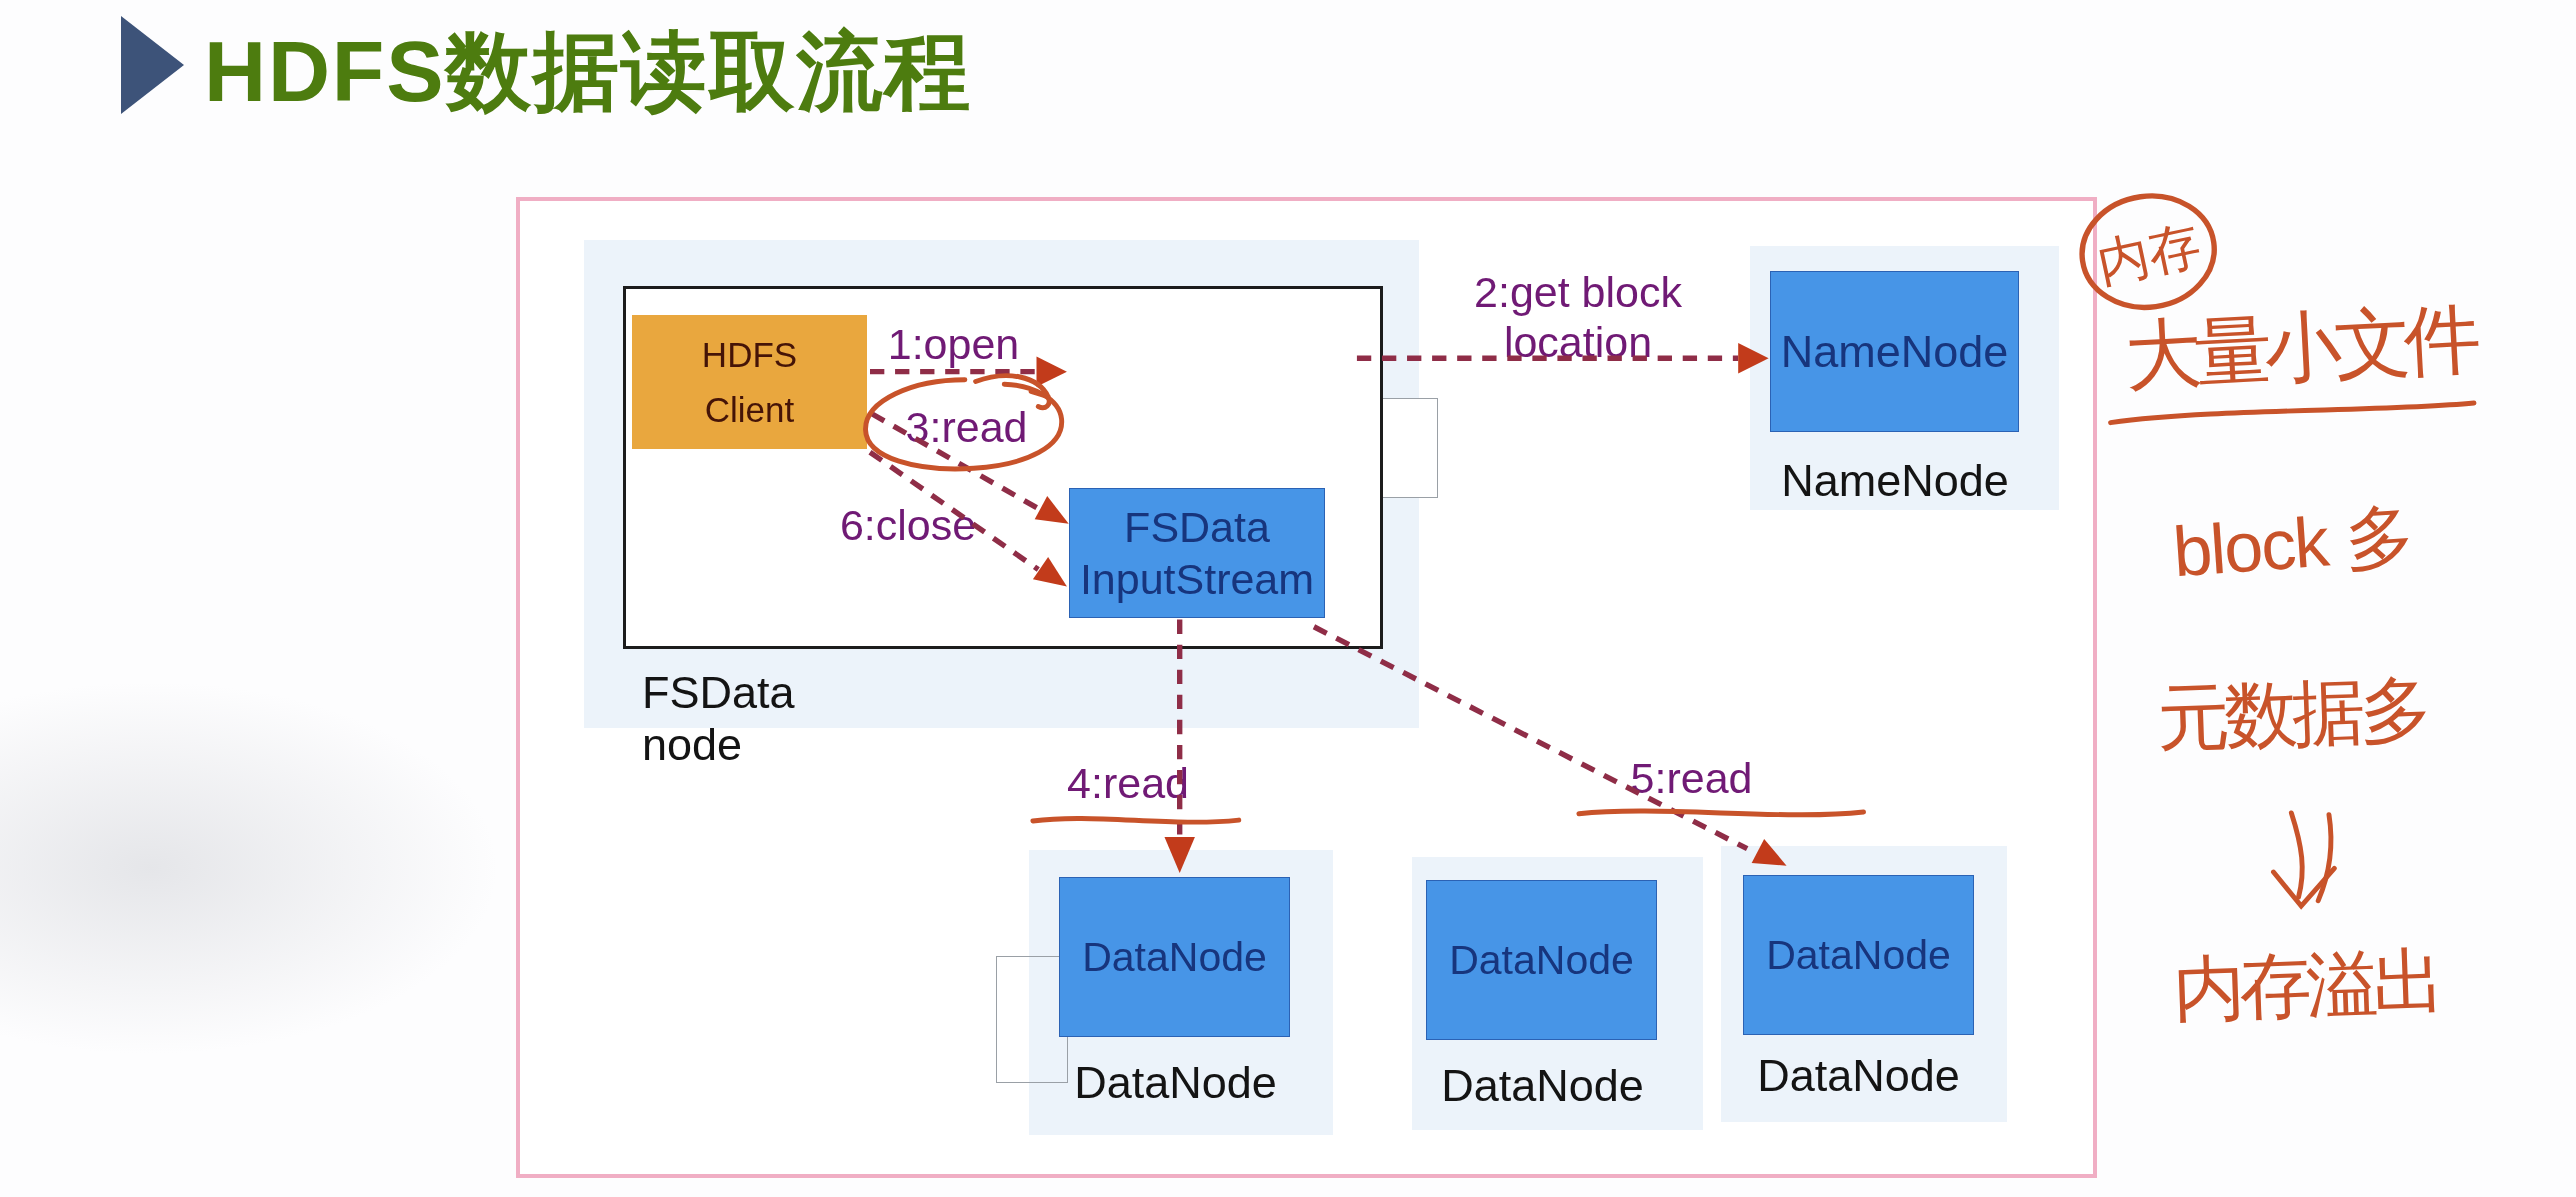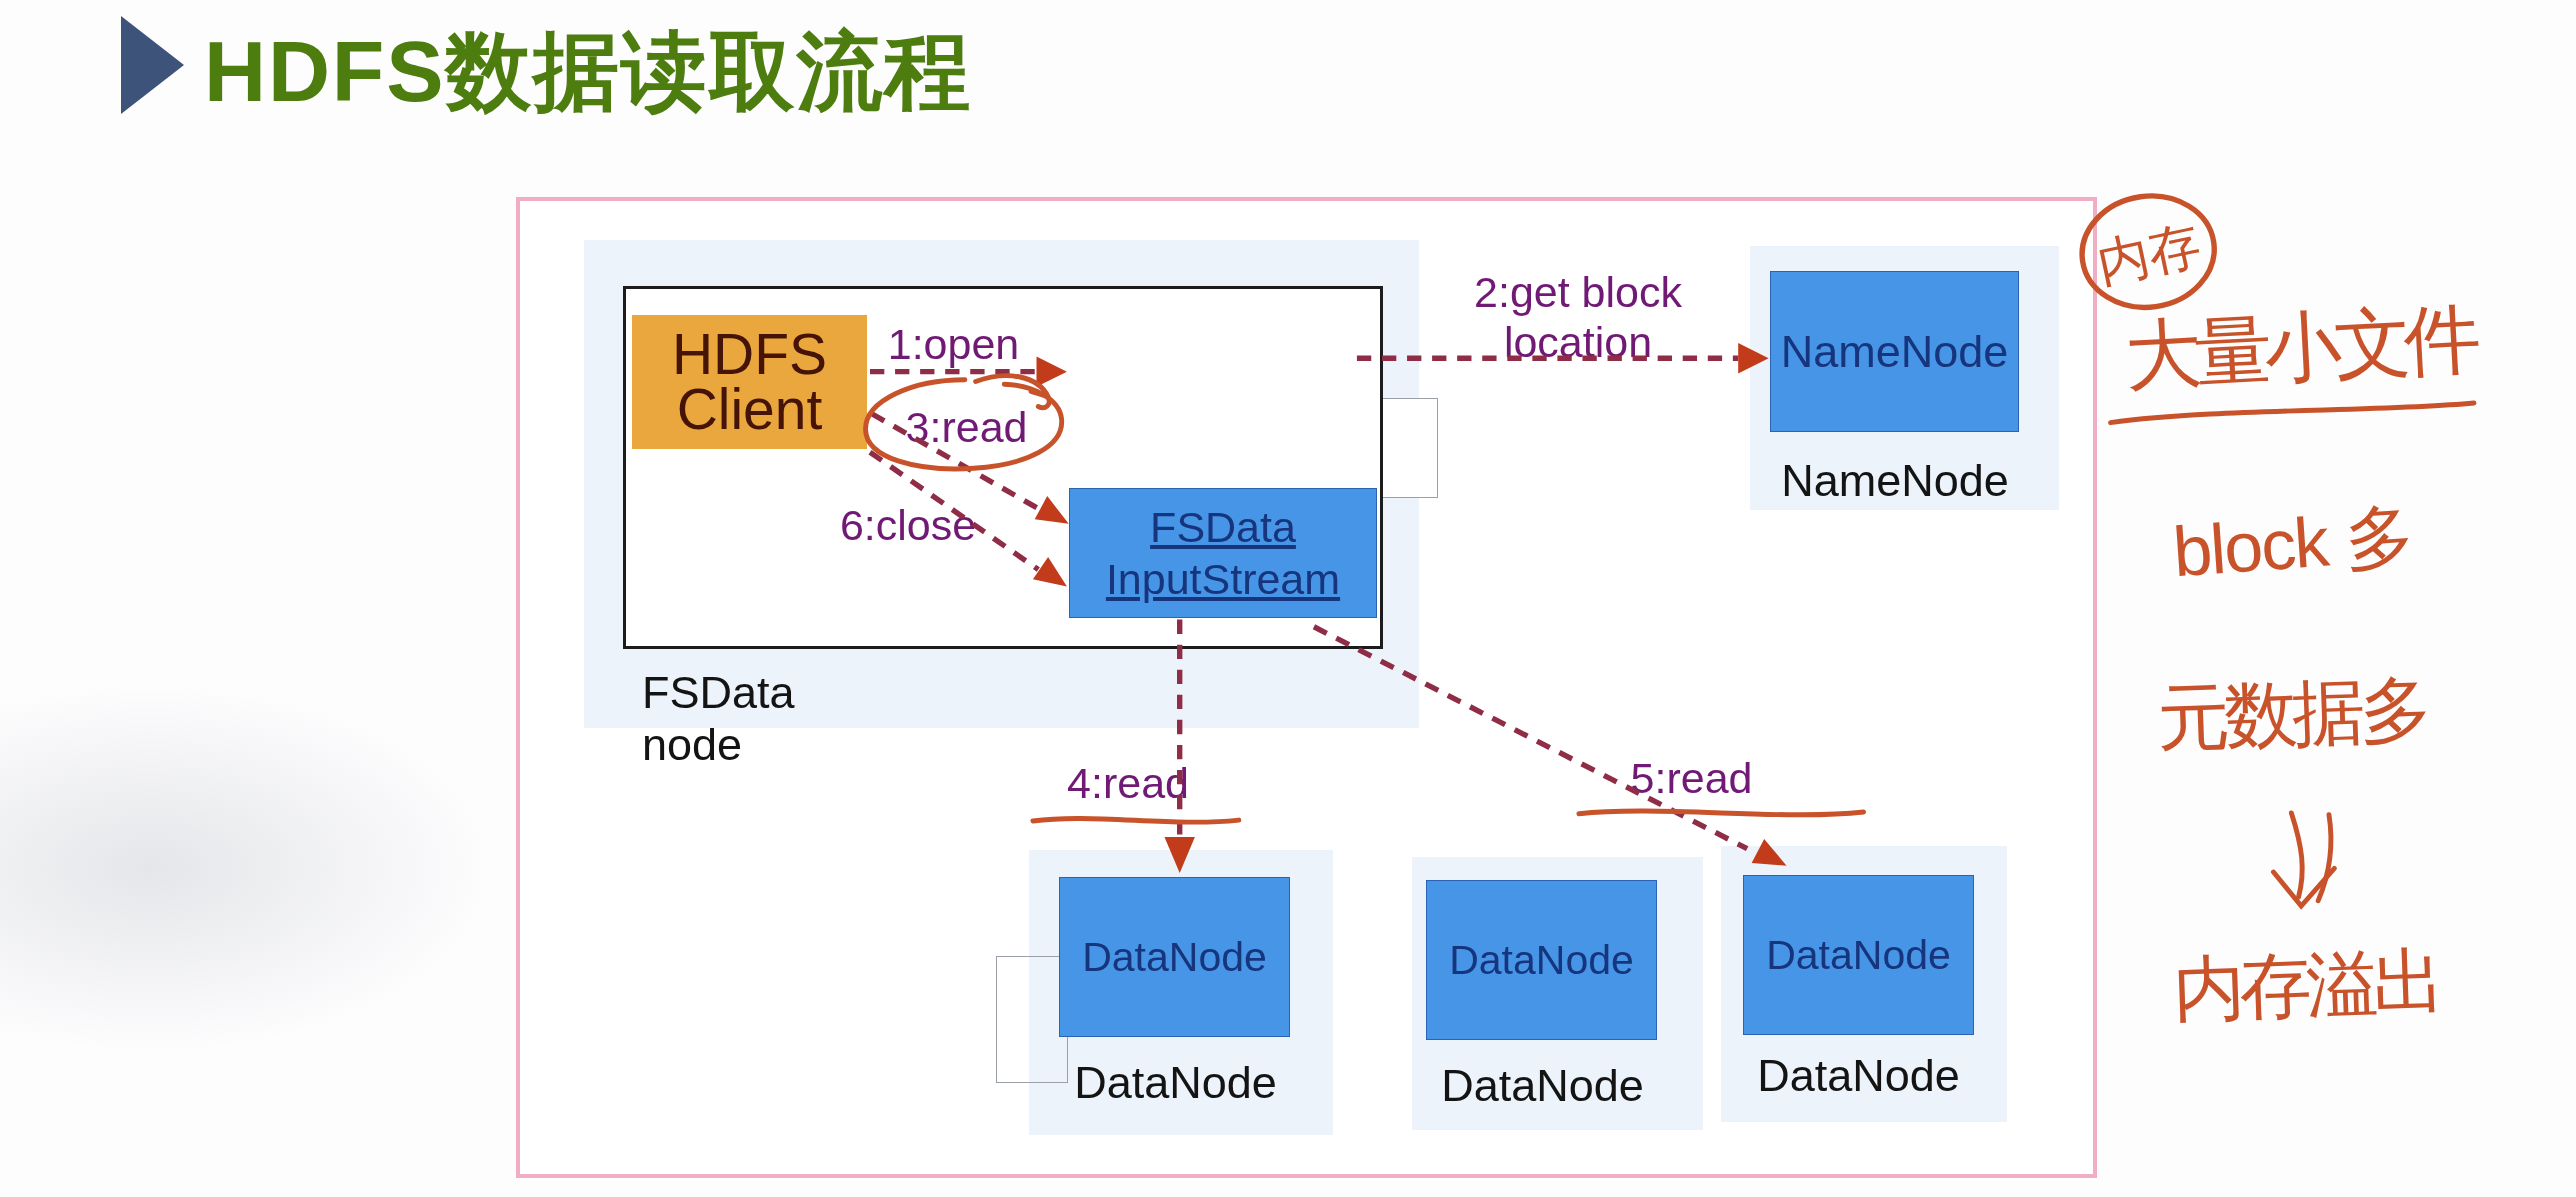--- a/index.html
+++ b/index.html
@@ -49,23 +49,23 @@
 
   .client-blackbox {
     left:623px; top:286px; width:760px; height:363px;
     border:3.6px solid #1c1c1c; background:#ffffff; z-index:3;
   }
 
   .node { z-index:4; display:flex; flex-direction:column; align-items:center; justify-content:center; text-align:center; }
   .node-blue  { background:#4795e7; border:1.8px solid #2b62b4; color:#17357d; }
   .node-orange{ background:#e9a73e; color:#451407; }
 
-  .hdfs-client { left:632px;  top:315px; width:235px; height:134px; font-size:57px; line-height:55px; }
+  .hdfs-client { left:632px;  top:315px; width:235px; height:134px; font-size:35px; line-height:55px; }
   .dfs-box     { left:1069px; top:327px; width:282px; height:137px; font-size:43px; line-height:53px; }
-  .fsdata-box  { left:1069px; top:488px; width:308px; height:130px; font-size:43px; line-height:52px;text-decoration:underline; }
+  .fsdata-box  { left:1069px; top:488px; width:256px; height:130px; font-size:43px; line-height:52px; }
   .namenode-box{ left:1770px; top:271px; width:249px; height:161px; font-size:45px; }
   .dn-box      { width:231px; height:160px; font-size:41px; }
   .dn1-box { left:1059px; top:877px; }
   .dn2-box { left:1426px; top:880px; }
   .dn3-box { left:1743px; top:875px; }
 
   .flow-label { z-index:4; color:#701a75; font-size:43px; text-align:center; }
   .lbl-open    { left:873px;  top:320px; width:161px; }
   .lbl-read3   { left:895px; top:403px; width:143px; }
   .lbl-close6  { left:823px;  top:501px; width:170px; }

